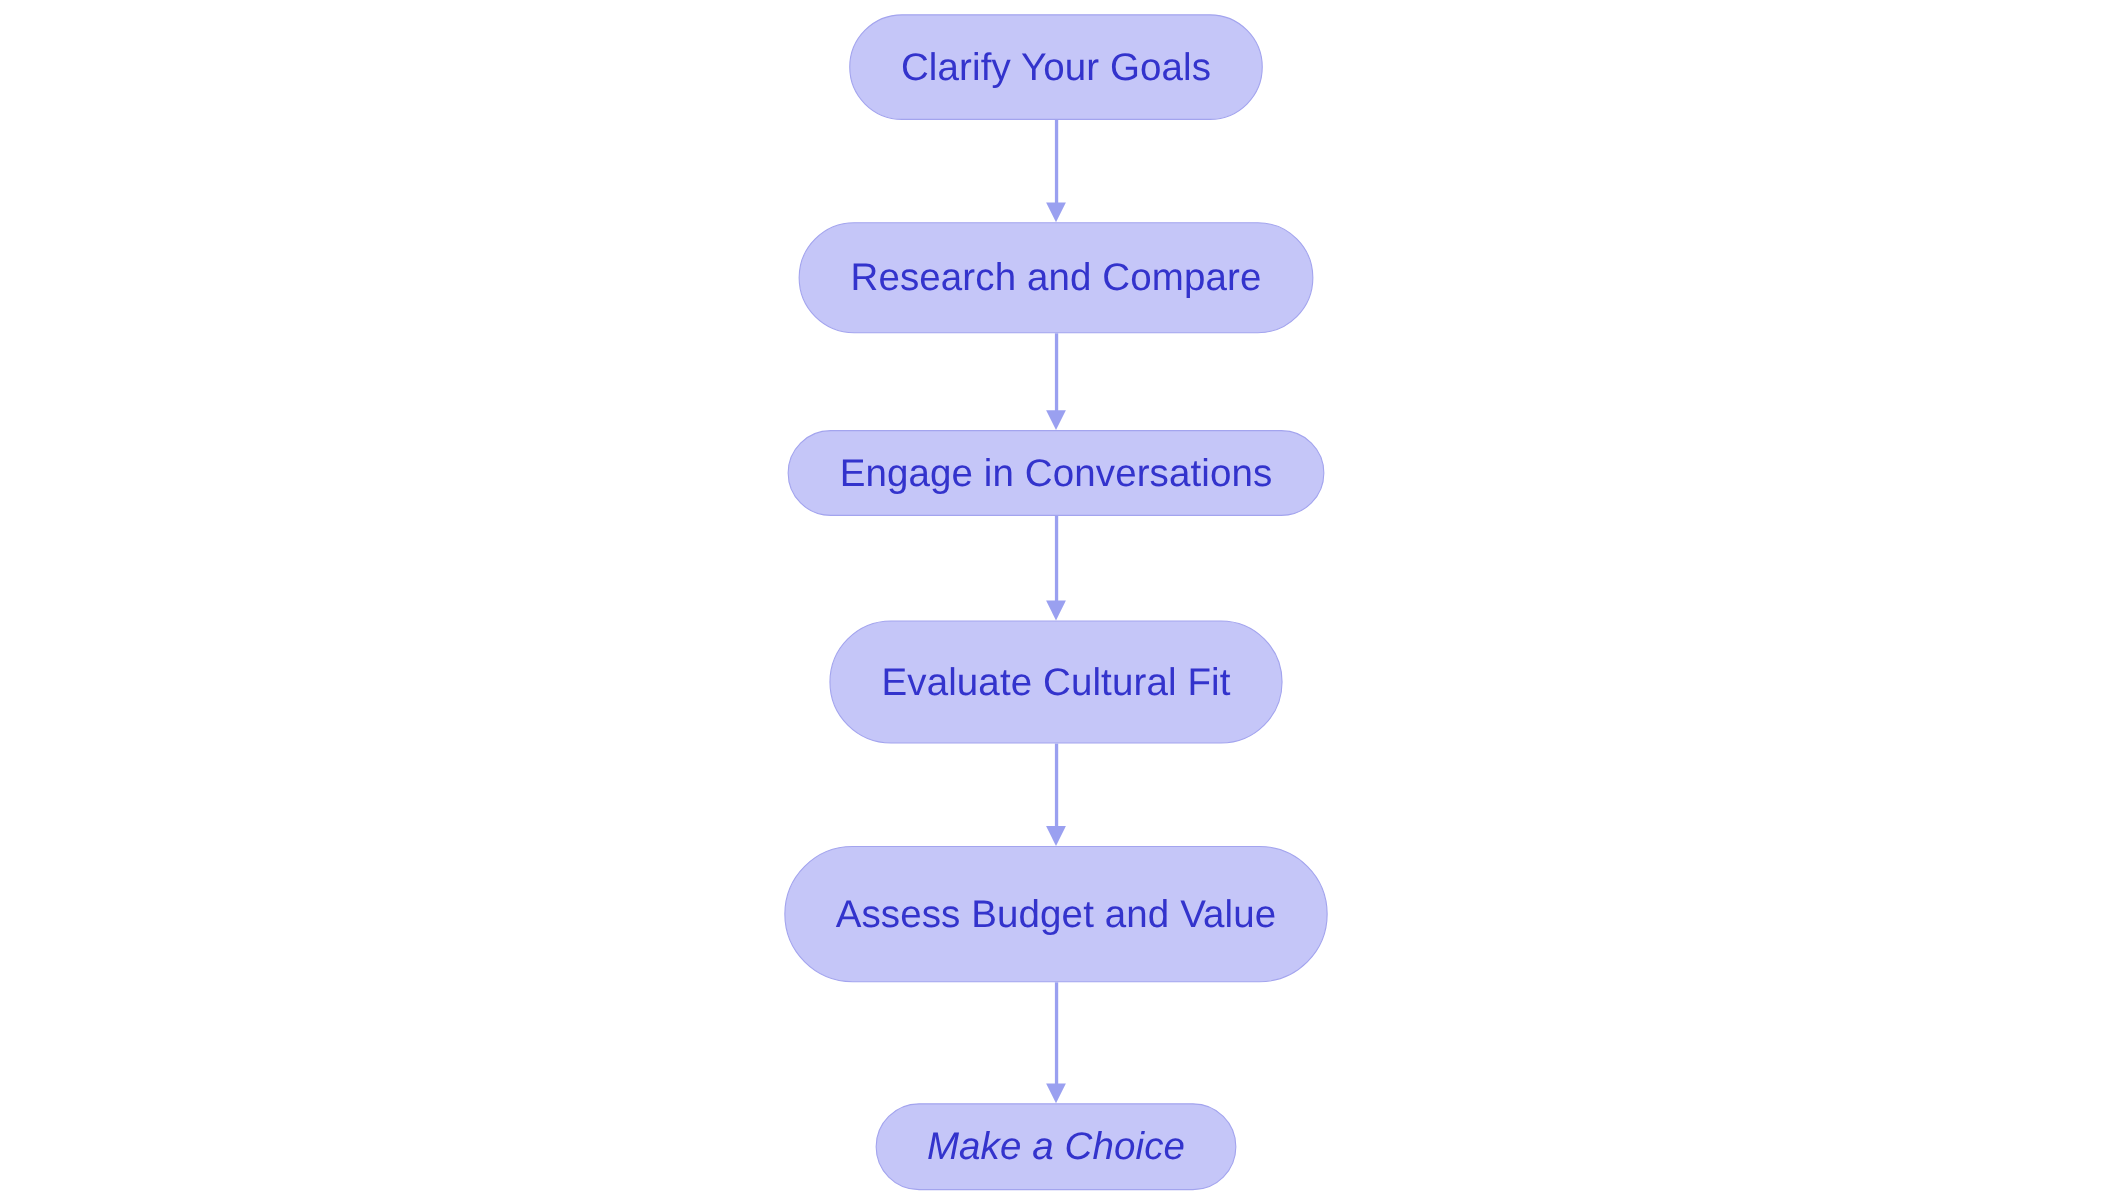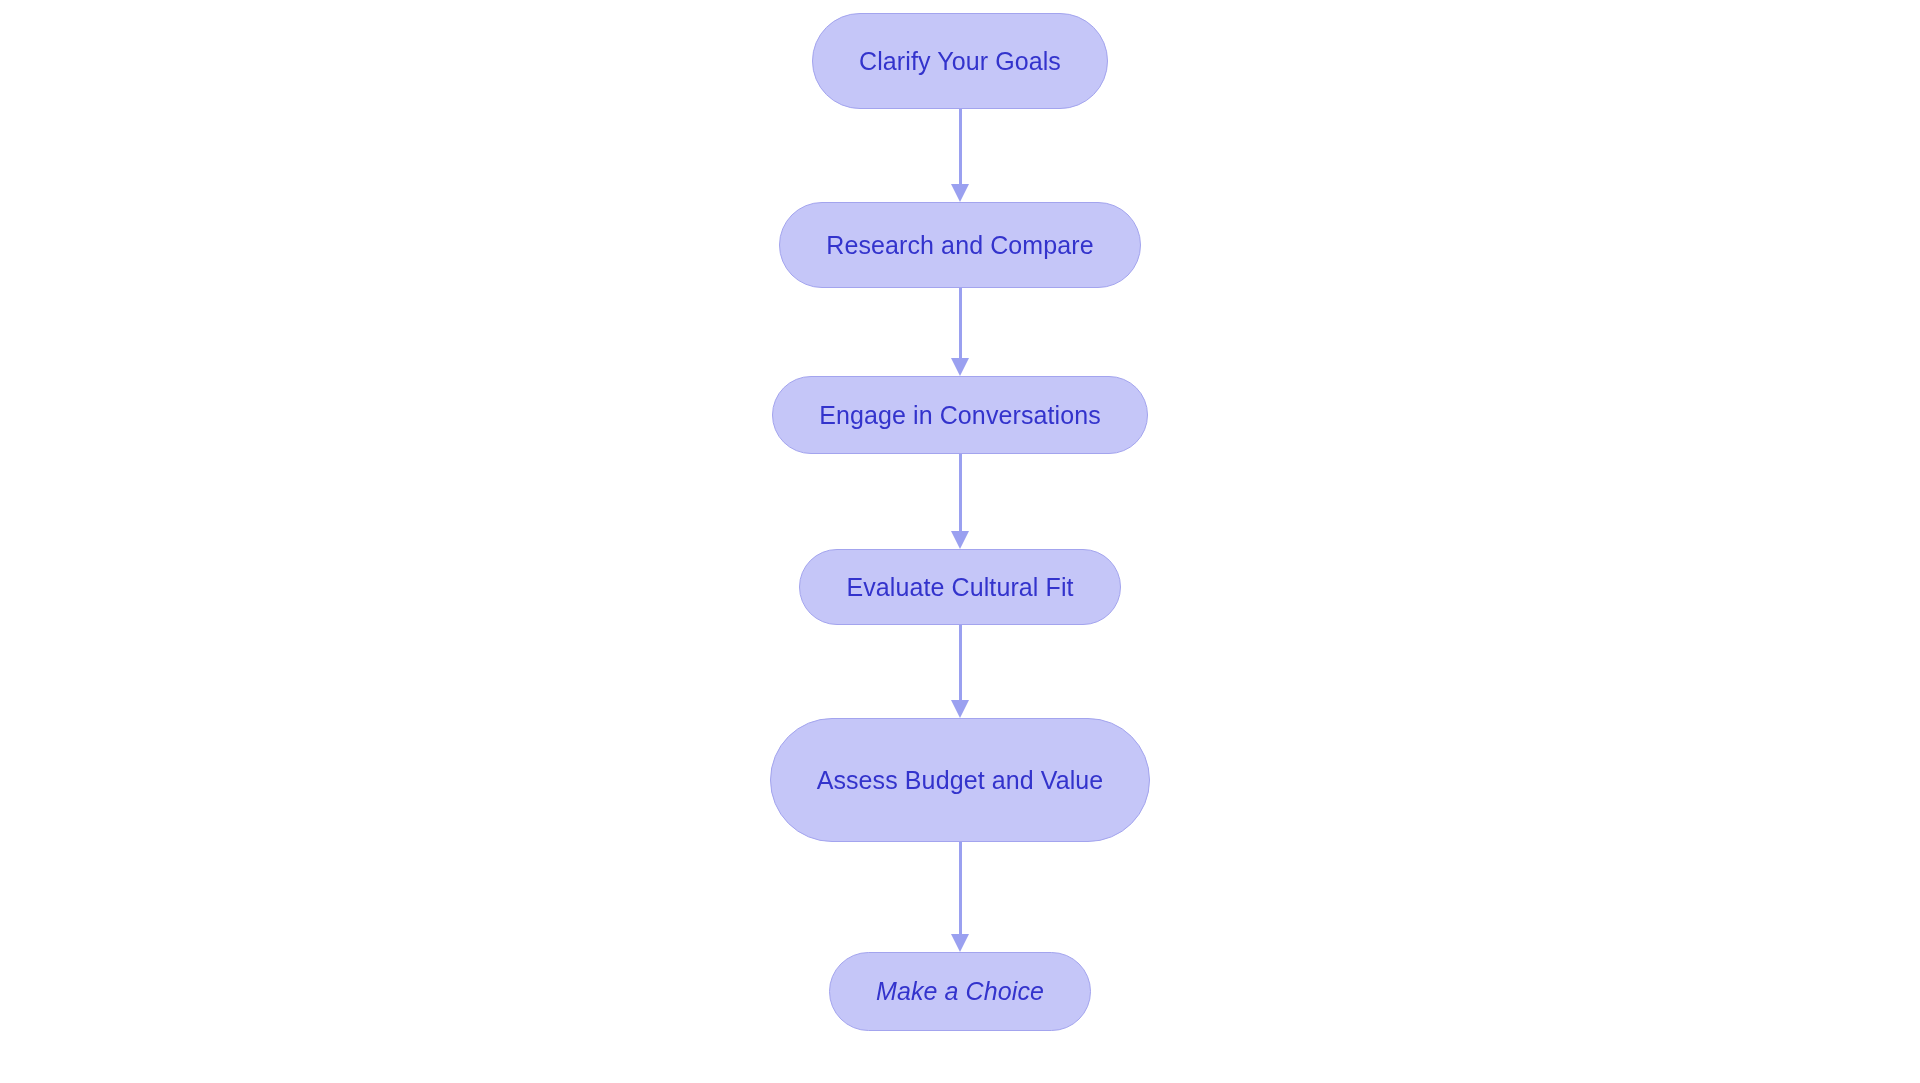--- a/index.html
+++ b/index.html
@@ -47,29 +47,29 @@
     font-weight: 400;
     letter-spacing: 0.1px;
     line-height: 1;
     white-space: nowrap;
     padding: 0 46px;
     flex: none;
   }
 
   .node-label {
     color: #3333cc;
-    font-size: 25px;
+    font-size: 35px;
     line-height: 1;
   }
 
   
   .node-1 { height: 96px;  min-width: 270px; }
-  .node-2 { height: 86px; min-width: 345px; }
+  .node-2 { height: 101px; min-width: 345px; }
   .node-3 { height: 78px; min-width: 357px; }
-  .node-4 { height: 76px;  min-width: 300px; }
+  .node-4 { height: 112px;  min-width: 300px; }
   .node-5 { height: 124px; min-width: 357px; }
   .node-6 { height: 79px;  min-width: 247px; font-style: italic; }
 
   
   .connector {
     position: relative;
     flex: none;
     width: 20px;
     display: flex;
     flex-direction: column;

